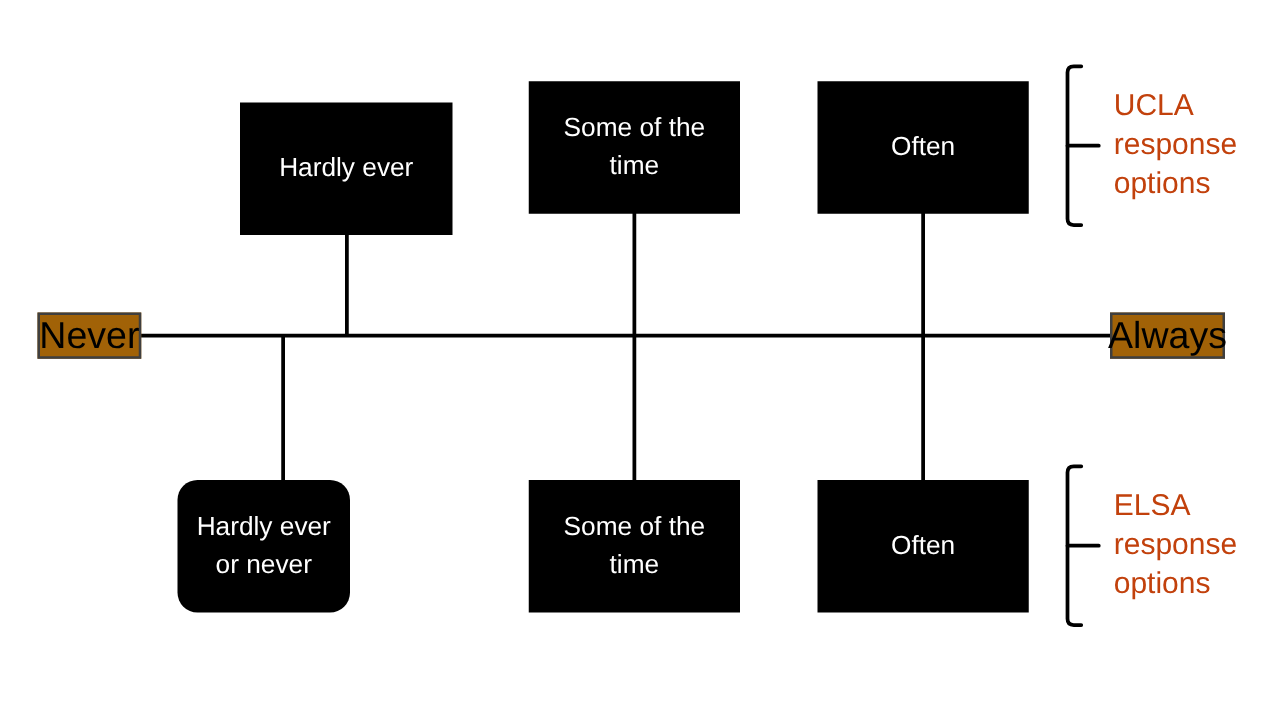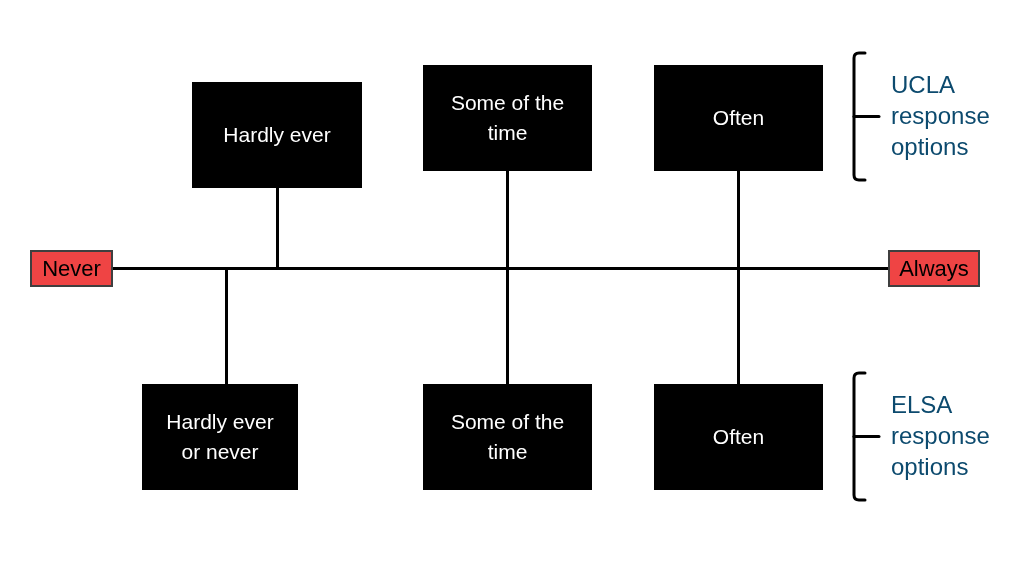--- a/index.html
+++ b/index.html
@@ -26,27 +26,27 @@
     text-align: center;
     font-size: 21px;
     line-height: 30px;
     padding: 0 14px;
     box-sizing: border-box;
   }
   .endpoint-box {
     position: absolute;
     top: 250px;
     height: 37px;
-    background: #ef4444;
+    background: #a16207;
     border: 2px solid #3f3f3f;
     color: #000000;
     display: flex;
     align-items: center;
     justify-content: center;
-    font-size: 22px;
+    font-size: 30px;
     box-sizing: border-box;
   }
   .h-line {
     position: absolute;
     left: 112px;
     top: 267px;
     width: 776px;
     height: 3px;
     background: #000000;
   }
@@ -64,21 +64,21 @@
     left: 850px;
     width: 32px;
     height: 131px;
   }
   .bracket-ucla { top: 51px; }
   .bracket-elsa { top: 371px; }
   .bracket-label {
     position: absolute;
     left: 891px;
     width: 125px;
-    color: #0c4a6e;
+    color: #c2410c;
     font-size: 24px;
     line-height: 31px;
   }
   .label-ucla { top: 69px; }
   .label-elsa { top: 389px; }
 </style>
 </head>
 <body>
 
 <div class="canvas">
@@ -90,21 +90,21 @@
   <div class="v-line v-some"></div>
   <div class="v-line v-often"></div>
 
   <div class="endpoint-box" style="left:30px; width:83px;">Never</div>
   <div class="endpoint-box" style="left:888px; width:92px;text-align:right;">Always</div>
 
   <div class="option-box" style="left:192px; top:82px; width:170px;">Hardly ever</div>
   <div class="option-box" style="left:423px; top:65px; width:169px;">Some of the time</div>
   <div class="option-box" style="left:654px; top:65px; width:169px;">Often</div>
 
-  <div class="option-box" style="left:142px; top:384px; width:156px;">Hardly ever or never</div>
+  <div class="option-box" style="left:142px; top:384px; width:138px;border-radius:16px;">Hardly ever or never</div>
   <div class="option-box" style="left:423px; top:384px; width:169px;">Some of the time</div>
   <div class="option-box" style="left:654px; top:384px; width:169px;">Often</div>
 
   <svg class="bracket bracket-ucla" viewBox="0 0 32 131">
     <path d="M15 2 H9 Q4 2 4 7 V124 Q4 129 9 129 H15" fill="none" stroke="#000000" stroke-width="3" stroke-linecap="round"></path>
     <line x1="4" y1="65.5" x2="29" y2="65.5" stroke="#000000" stroke-width="3" stroke-linecap="round"></line>
   </svg>
   <div class="bracket-label label-ucla">
     <div>UCLA</div>
     <div>response</div>

